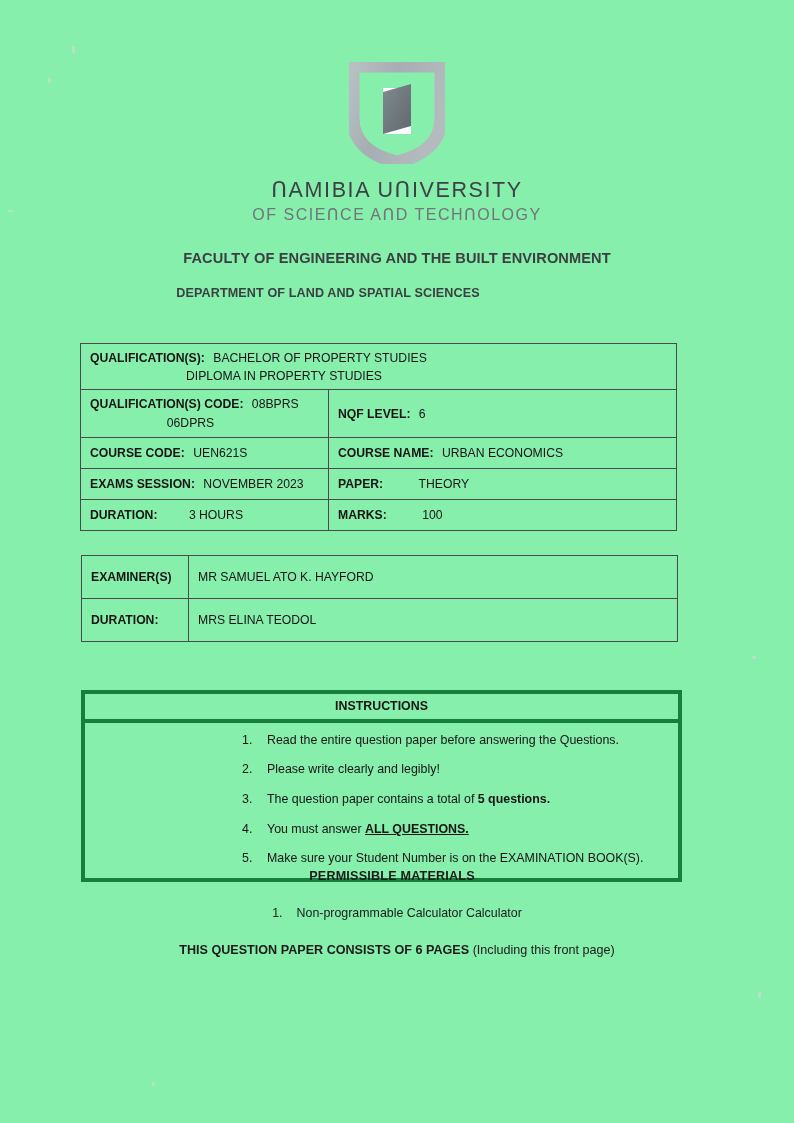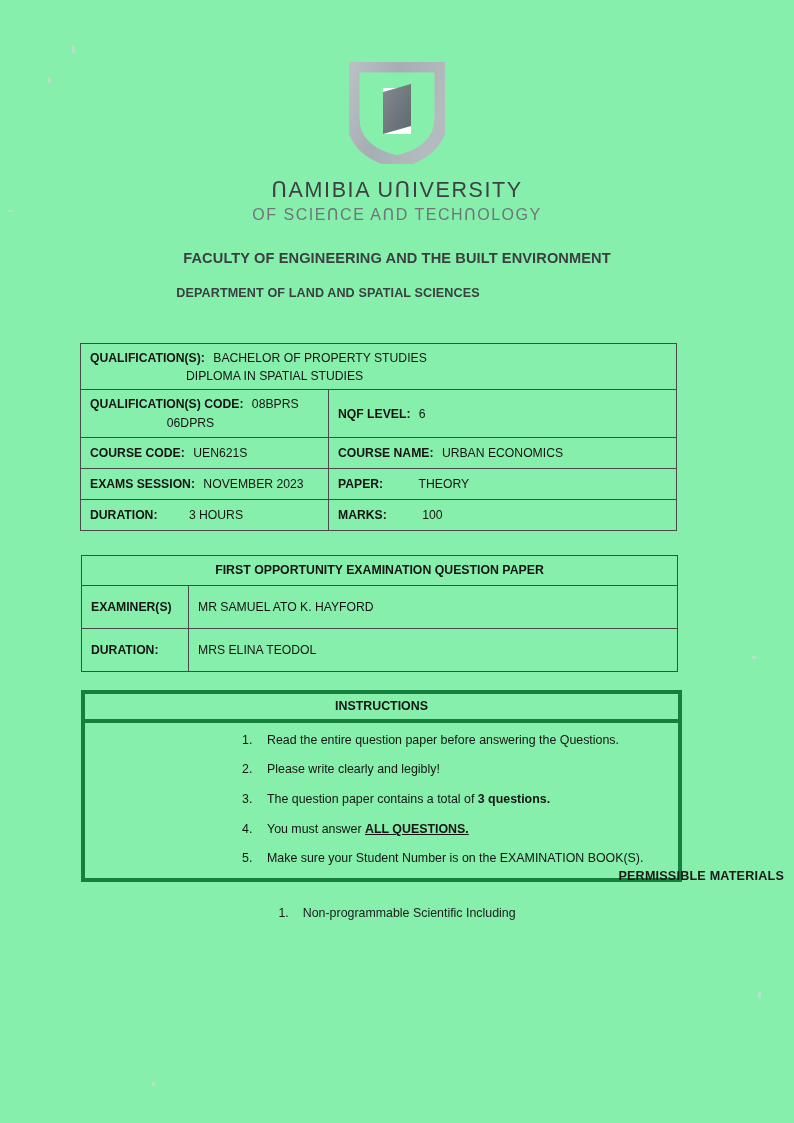--- a/index.html
+++ b/index.html
@@ -175,21 +175,21 @@
   }
   .u-bold { font-weight: bold; text-decoration: underline; }
   .jbold { font-weight: bold; }
 
   
   .perm-title {
     position: absolute;
     top: 869px;
     left: 0;
     width: 784px;
-    text-align: right;
+    text-align: center;
     font-size: 12.6px;
     font-weight: bold;
     letter-spacing: 0.2px;
   }
   .perm-list {
     position: absolute;
     top: 906px;
     left: 0;
     width: 794px;
     text-align: center;
@@ -258,21 +258,21 @@
   <table class="doc-table" id="info-table">
     <colgroup>
         <col style="width:248px">
         <col style="width:348px">
       </colgroup>
     <tbody>
       <tr class="qual-row">
         <td colspan="2">
           <span class="b">QUALIFICATION(S):</span>
           <span style="padding-left:5px">BACHELOR OF PROPERTY STUDIES</span>
-          <span class="qual-second">DIPLOMA IN SPATIAL STUDIES</span>
+          <span class="qual-second">DIPLOMA IN PROPERTY STUDIES</span>
         </td>
       </tr>
       <tr>
         <td>
           <span class="b">QUALIFICATION(S) CODE:</span>
           <span style="padding-left:5px">08BPRS</span>
           <span class="code-second">06DPRS</span>
         </td>
         <td>
           <span class="b">NQF LEVEL:</span>
@@ -312,51 +312,51 @@
     </tbody>
   </table>
 
   <table class="doc-table" id="examiner-table">
     <colgroup>
         <col style="width:107px">
         <col style="width:489px">
       </colgroup>
     <tbody>
       <tr>
-        <td colspan="2" class="ex-head">FIRST OPPORTUNITY EXAMINATION QUESTION PAPER</td>
-      </tr>
-      <tr>
         <td class="ex-label">EXAMINER(S)</td>
         <td class="ex-value">MR SAMUEL ATO K. HAYFORD</td>
       </tr>
       <tr>
         <td class="ex-label">DURATION:</td>
         <td class="ex-value">MRS ELINA TEODOL</td>
       </tr>
     </tbody>
   </table>
 
   <table class="doc-table" id="instructions-table">
     <tbody>
       <tr>
         <td class="instr-head">INSTRUCTIONS</td>
       </tr>
       <tr>
         <td class="instr-body">
           <ol class="instr-list">
             <li><span>Read the entire question paper before answering the Questions.</span></li>
             <li><span>Please write clearly and legibly!</span></li>
-            <li><span>The question paper contains a total of </span><span class="jbold">3 questions.</span></li>
+            <li><span>The question paper contains a total of </span><span class="jbold">5 questions.</span></li>
             <li><span>You must answer </span><span class="u-bold">ALL QUESTIONS.</span></li>
             <li><span>Make sure your Student Number is on the EXAMINATION BOOK(S).</span></li>
           </ol>
         </td>
       </tr>
     </tbody>
   </table>
 
   <div class="perm-title">PERMISSIBLE MATERIALS</div>
   <div class="perm-list">
-    <span class="num">1.</span><span>Non-programmable Scientific Including</span>
+    <span class="num">1.</span><span>Non-programmable Calculator Calculator</span>
   </div>
 
+  <div class="consists">
+    <span class="strong">THIS QUESTION PAPER CONSISTS OF 6 PAGES</span><span> (Including this front page)</span>
+  </div>
 
 </div>
 
 </body></html>

